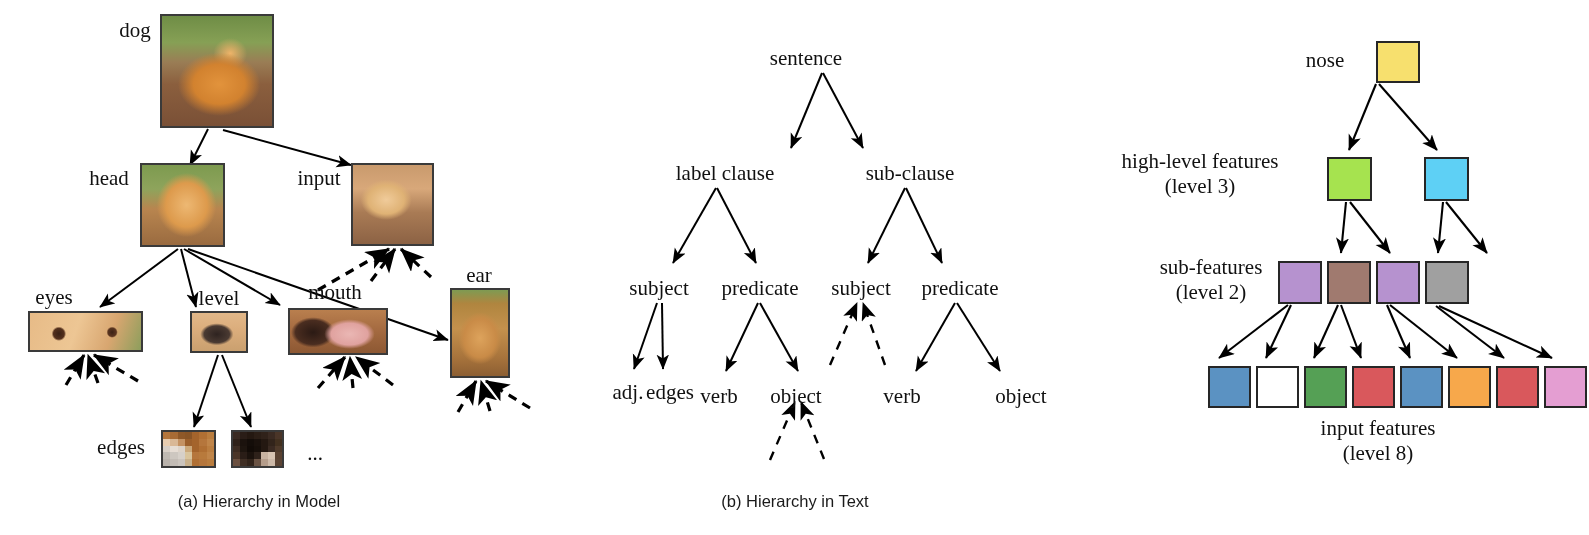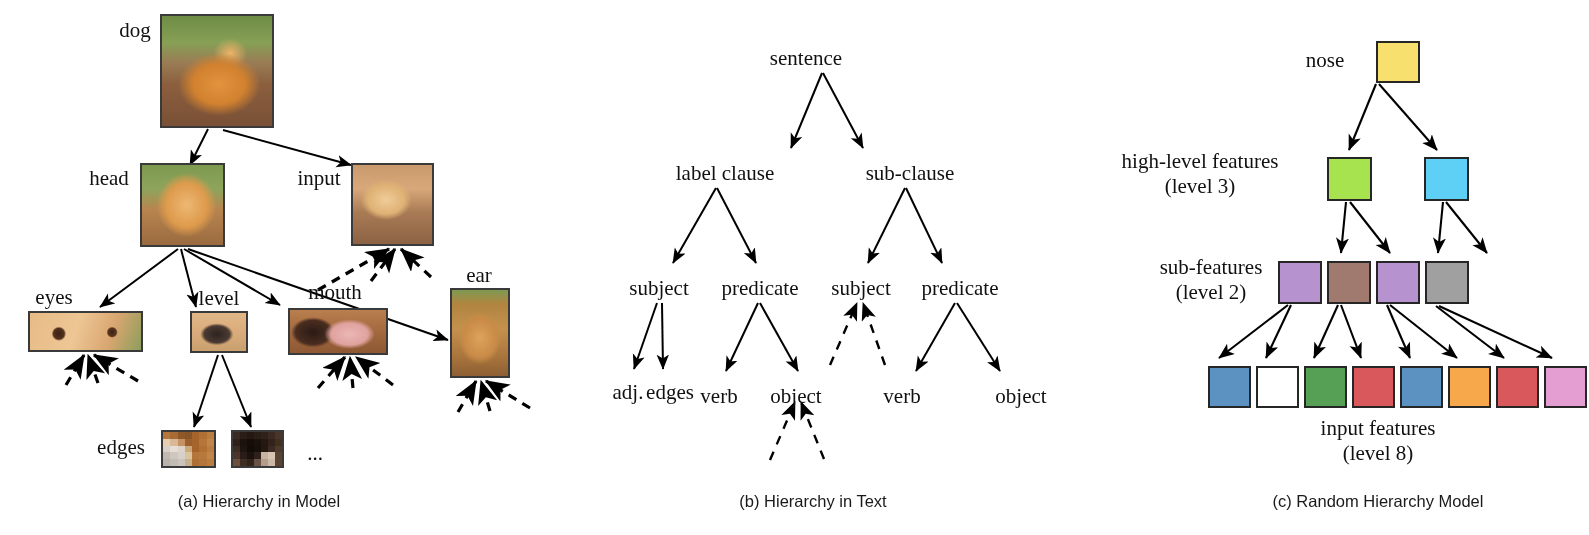--- a/index.html
+++ b/index.html
@@ -230,21 +230,21 @@
         <div class="node-label ctr" style="left: 230px; top: 288px;">predicate</div>
         <div class="node-label ctr" style="left: 331px; top: 288px;">subject</div>
         <div class="node-label ctr" style="left: 430px; top: 288px;">predicate</div>
         <div class="node-label ctr" style="left: 98px; top: 392px;">adj.</div>
         <div class="node-label ctr" style="left: 140px; top: 392px;">edges</div>
         <div class="node-label ctr" style="left: 189px; top: 396px;">verb</div>
         <div class="node-label ctr" style="left: 266px; top: 396px;">object</div>
         <div class="node-label ctr" style="left: 372px; top: 396px;">verb</div>
         <div class="node-label ctr" style="left: 491px; top: 396px;">object</div>
       </div>
-    <div class="caption" style="left:265px;margin-left:18px;">(b) Hierarchy in Text</div>
+    <div class="caption" style="left:265px;">(b) Hierarchy in Text</div>
   </div>
 
   <div class="panel" id="panel-c">
     <svg class="edges" viewBox="0 0 529 535">
         <defs>
           <marker id="ah2" markerWidth="9" markerHeight="9" refX="7.2" refY="3.1" orient="auto" markerUnits="strokeWidth">
             <path d="M0,0 L7.6,3.1 L0,6.2 L1.9,3.1 Z" fill="#000"></path>
           </marker>
         </defs>
       <g stroke="#000" stroke-width="2.1" fill="none" marker-end="url(#ah2)">
@@ -291,16 +291,15 @@
         </div>
         <div class="node-label ctr two-line" style="left: 151px; top: 280px;">
           <div>sub-features</div>
           <div>(level 2)</div>
         </div>
         <div class="node-label ctr two-line" style="left: 318px; top: 441px;">
           <div>input features</div>
           <div>(level 8)</div>
         </div>
       </div>
-    <div class="caption" style="left:318px;">(c) Random Hierarchy Model</div>
   </div>
 
 </div>
 
 </body></html>

